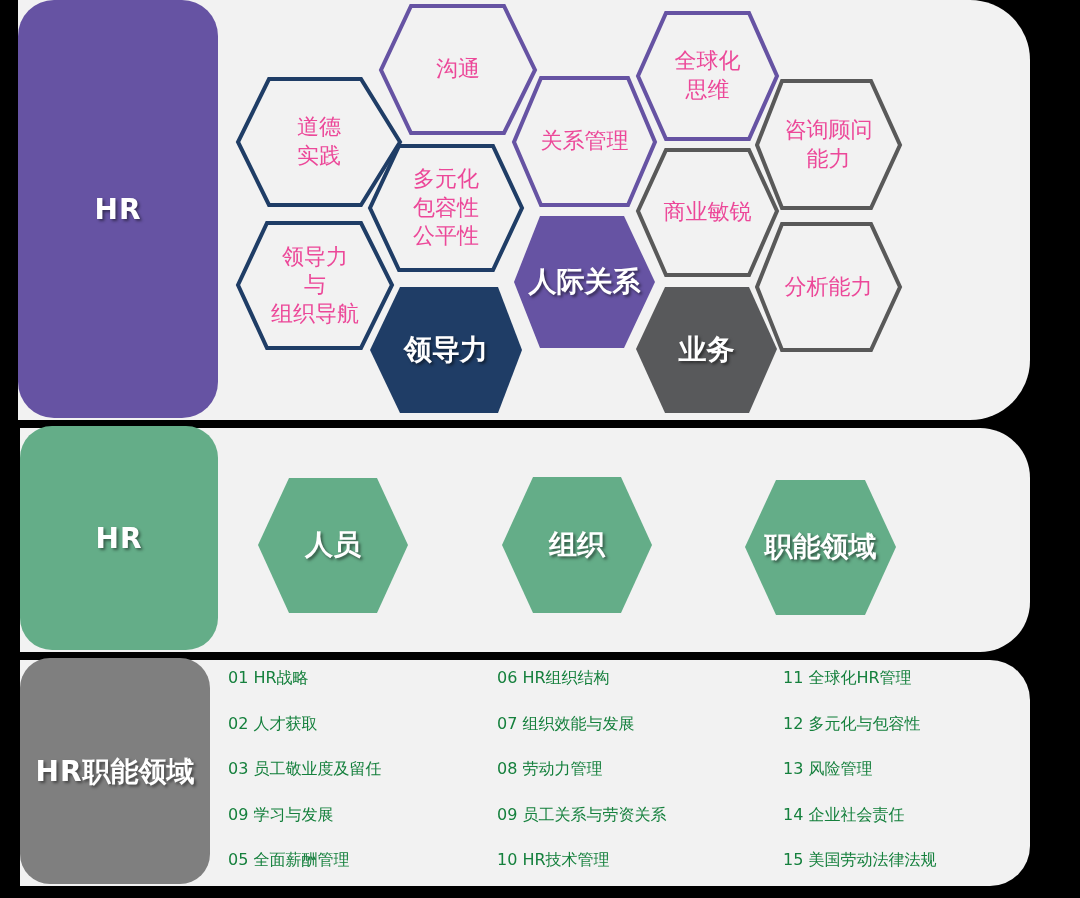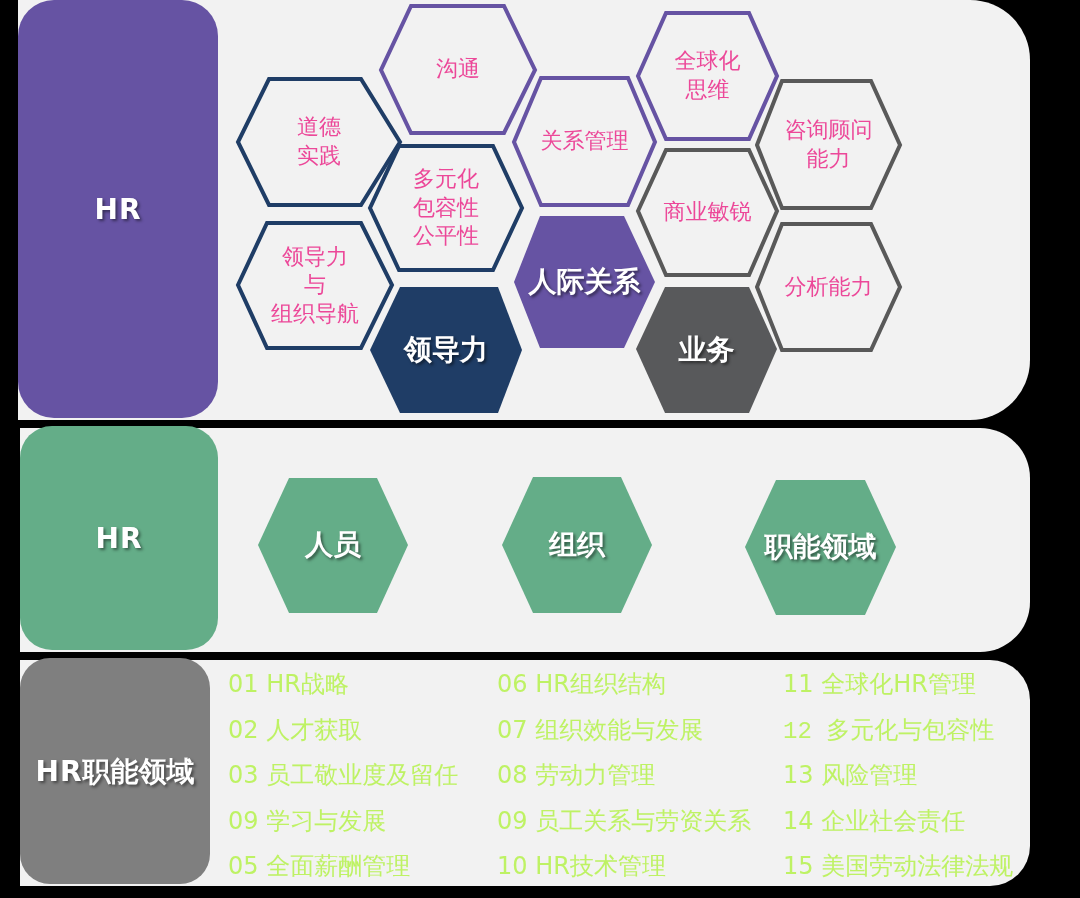--- a/index.html
+++ b/index.html
@@ -8,21 +8,21 @@
   .panel { position:absolute; background:#f2f2f2; }
   .side { position:absolute; display:flex; flex-direction:row; align-items:center; justify-content:center;
           color:#fff; font-weight:bold; text-align:center; line-height:1.25;
           text-shadow:2px 2px 3px rgba(0,0,0,0.45); }
   .side .t1 { font-size:28px; letter-spacing:1px; }
   .side .t2 { font-size:28px; }
   svg.hexes { position:absolute; left:0; top:0; }
   .hex-label { position:absolute; display:flex; align-items:center; justify-content:center; text-align:center;
                font-size:22px; line-height:1.3; color:#ec4899; white-space:pre-line; }
   .hex-label.bold { color:#fff; font-weight:bold; font-size:28px; text-shadow:2px 2px 3px rgba(0,0,0,0.5); }
-  .list-item { position:absolute; font-size:24px; color:#bef264; white-space:nowrap; }
+  .list-item { position:absolute; font-size:16px; color:#15803d; white-space:nowrap; }
 </style>
 </head>
 <body>
 
 <div class="panel" style="left:18px; top:0; width:1012px; height:420px; border-radius:0 60px 60px 0;"></div>
 <div class="panel" style="left:20px; top:428px; width:1010px; height:224px; border-radius:0 50px 50px 0;"></div>
 <div class="panel" style="left:20px; top:660px; width:1010px; height:226px; border-radius:0 40px 40px 0;"></div>
 
 <div class="side" style="left:18px; top:0; width:200px; height:418px; background:#6653a3; border-radius:36px;">
   <span class="t1">HR</span>
@@ -88,16 +88,16 @@
 <div class="list-item" style="left:228px; top:714px;">02 人才获取</div>
 <div class="list-item" style="left:228px; top:759px;">03 员工敬业度及留任</div>
 <div class="list-item" style="left:228px; top:805px;">09 学习与发展</div>
 <div class="list-item" style="left:228px; top:850px;">05 全面薪酬管理</div>
 <div class="list-item" style="left:497px; top:668px;">06 HR组织结构</div>
 <div class="list-item" style="left:497px; top:714px;">07 组织效能与发展</div>
 <div class="list-item" style="left:497px; top:759px;">08 劳动力管理</div>
 <div class="list-item" style="left:497px; top:805px;">09 员工关系与劳资关系</div>
 <div class="list-item" style="left:497px; top:850px;">10 HR技术管理</div>
 <div class="list-item" style="left:783px; top:668px;">11 全球化HR管理</div>
-<div class="list-item" style="left:783px; top:714px;font-family:Liberation Mono, monospace;">12 多元化与包容性</div>
+<div class="list-item" style="left:783px; top:714px;">12 多元化与包容性</div>
 <div class="list-item" style="left:783px; top:759px;">13 风险管理</div>
 <div class="list-item" style="left:783px; top:805px;">14 企业社会责任</div>
 <div class="list-item" style="left:783px; top:850px;">15 美国劳动法律法规</div>
 
 </body></html>

